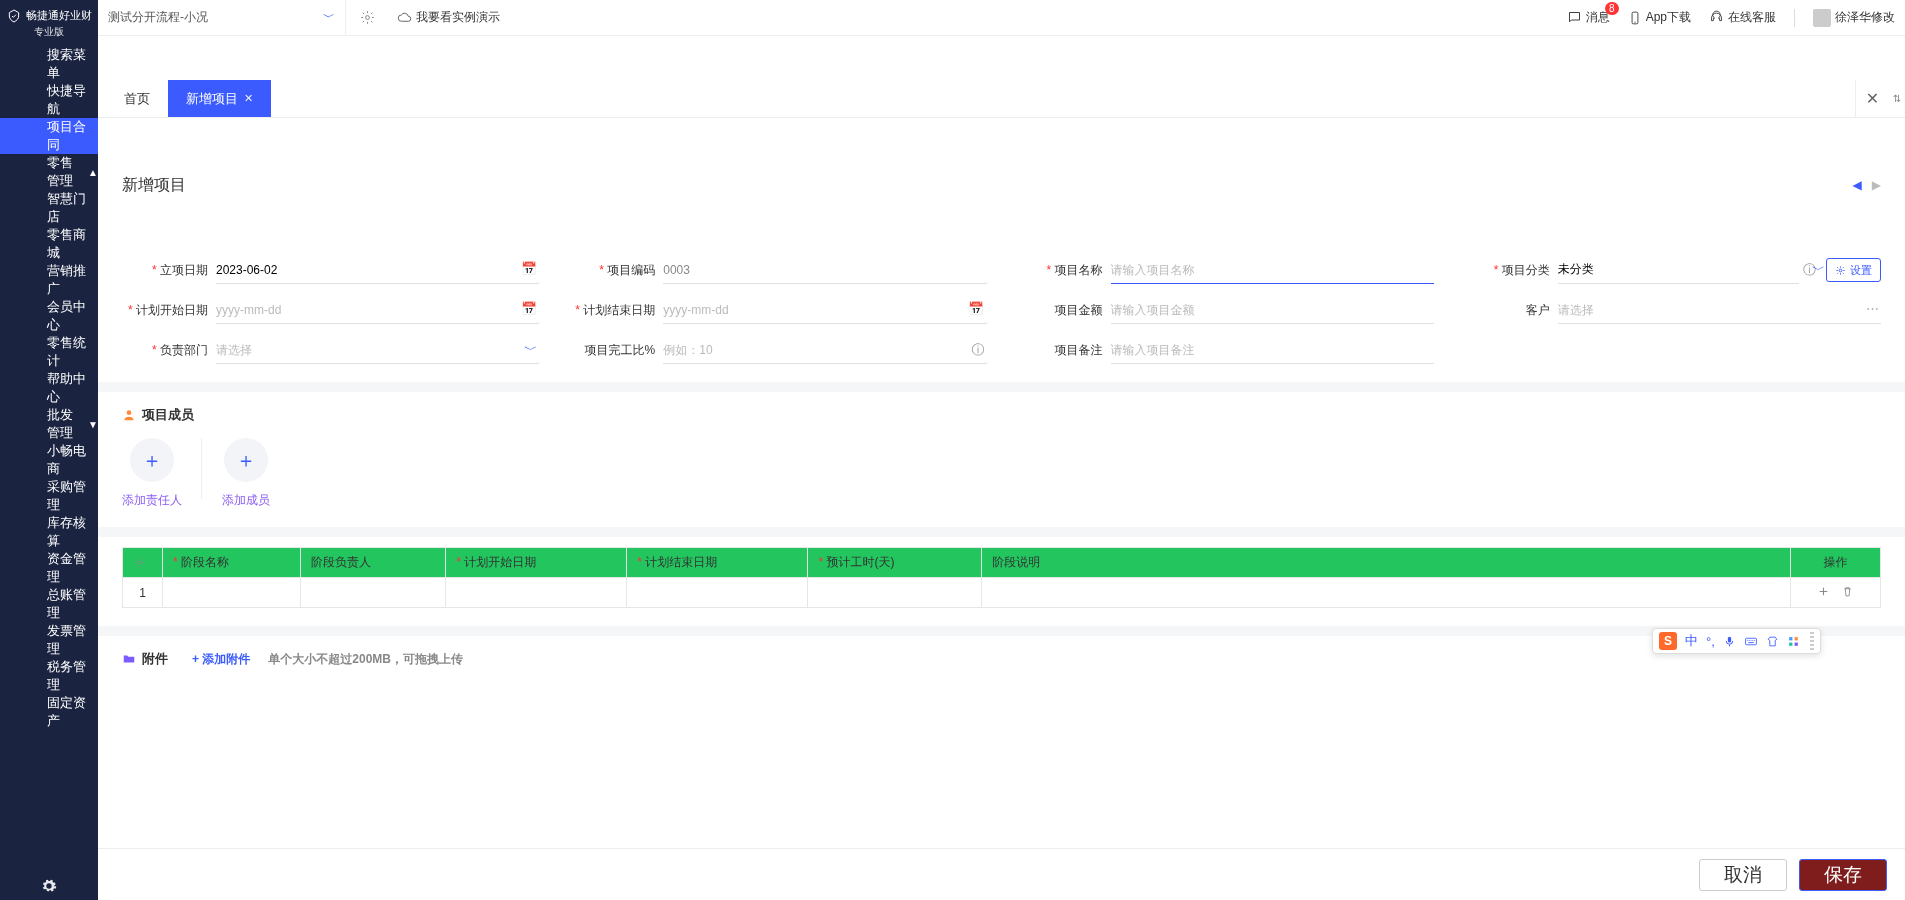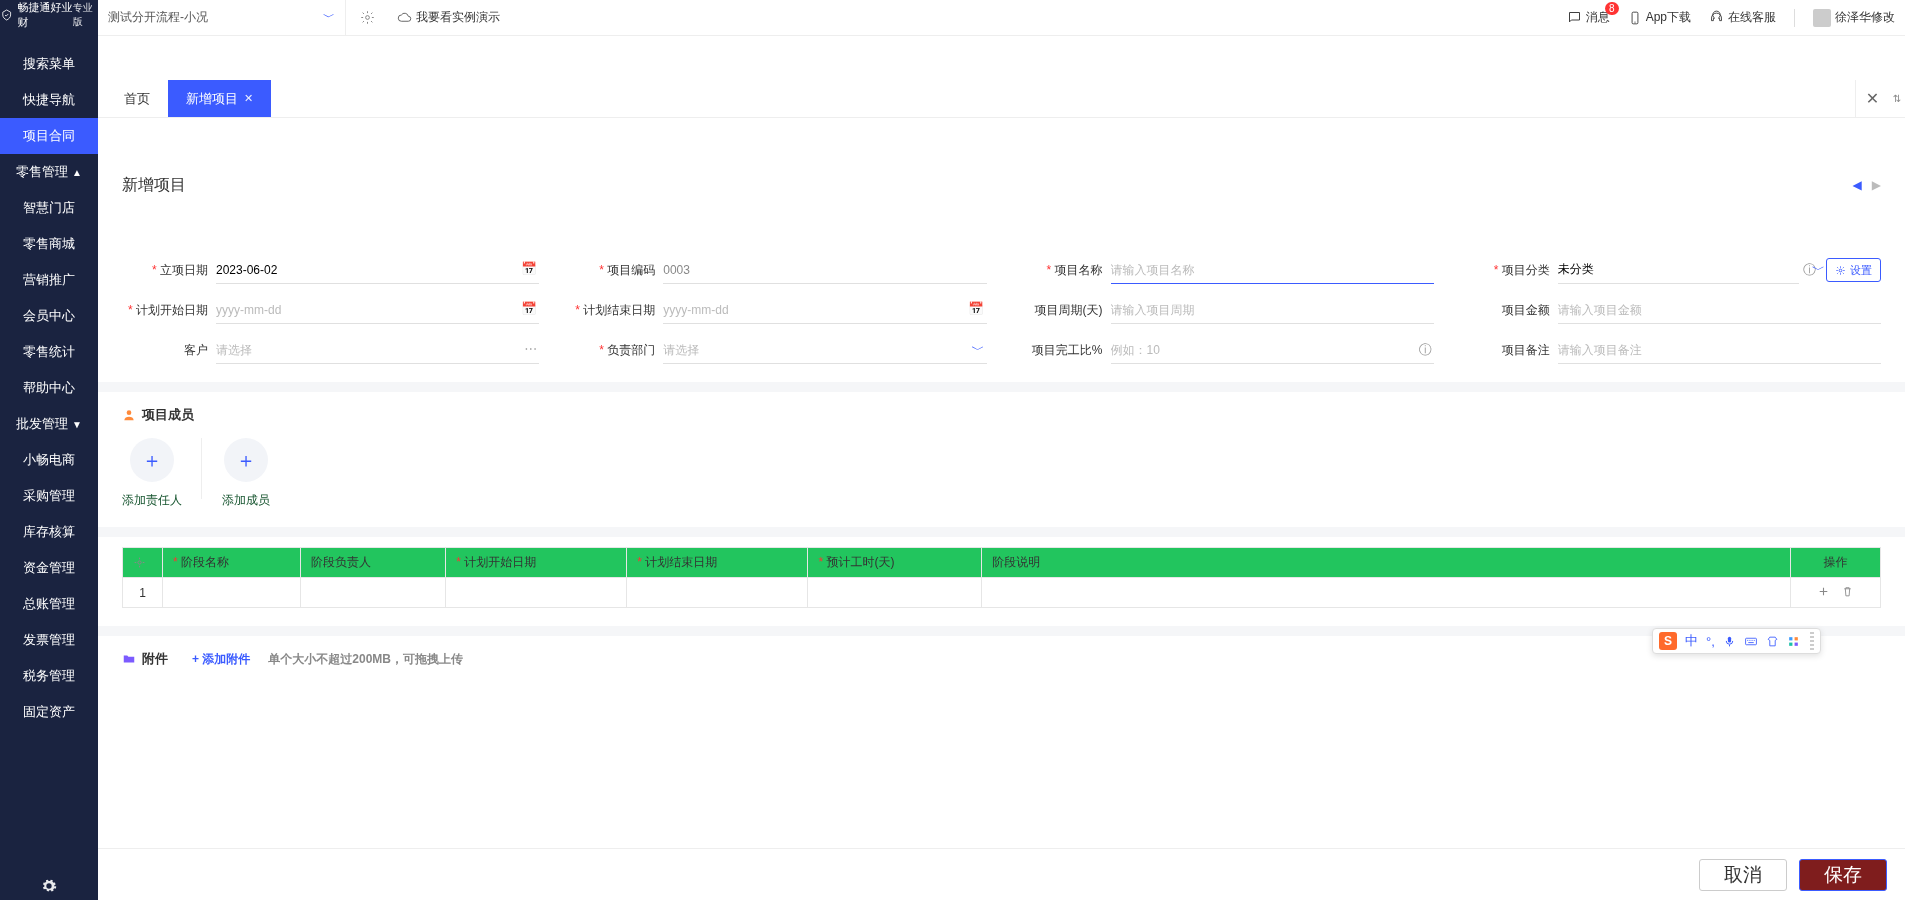--- a/index.html
+++ b/index.html
@@ -1,26 +1,26 @@
 <!DOCTYPE html>
 <html><head>
 <meta charset="utf-8">
 <style>
   * { box-sizing: border-box; margin: 0; padding: 0; }
   body { font-family: "Microsoft YaHei", "PingFang SC", sans-serif; font-size: 12px; color: #333; background: #fff; overflow: hidden; }
   .app { display: flex; width: 1905px; height: 900px; }
 
   
   .sidebar { width: 98px; background: #1a2340; color: #fff; display: flex; flex-direction: column; position: relative; }
-  .logo-block { height: 46px; display: flex; flex-direction: row; align-items: flex-start; justify-content: center; font-size: 11px; }
+  .logo-block { height: 46px; display: flex; flex-direction: column; align-items: center; justify-content: center; font-size: 11px; }
   .logo-block .row1 { display: flex; align-items: center; gap: 4px; }
   .logo-block svg { width: 16px; height: 16px; }
   .logo-block .sub { font-size: 10px; opacity: .85; margin-top: 1px; }
   .nav { flex: 1; overflow: hidden; }
-  .nav .item { height: 36px; display: flex; align-items: center; justify-content: center; font-size: 13px; cursor: pointer; position: relative; }
+  .nav .item { height: 36px; display: flex; align-items: center; font-size: 13px; cursor: pointer; position: relative; padding-left: 47px; }
   .nav .item.active { background: #3b5bff; }
   .nav .item .caret { font-size: 10px; margin-left: 4px; }
   .sidebar .gear { position: absolute; bottom: 6px; left: 0; right: 0; display: flex; justify-content: center; }
 
   
   .main { flex: 1; display: flex; flex-direction: column; min-width: 0; gap: 44px; }
 
   
   .topbar { height: 36px; border-bottom: 1px solid #eee; display: flex; align-items: center; padding: 0 10px; gap: 14px; }
   .workflow { display: flex; align-items: center; gap: 8px; color: #555; font-size: 12px; width: 238px; border-right: 1px solid #eee; height: 100%; }
@@ -71,21 +71,21 @@
 
   
   .settings-btn { margin-left:10px; height:24px; padding:8px 8px; border:1px solid #3b5bff; color:#3b5bff; border-radius:3px; background:#fff; font-size:11px; display:inline-flex; align-items:center; gap:4px; cursor:pointer; }
   .help-ic { color:#999; font-size:13px; margin-left:4px; }
 
   
   .members { display:flex; gap:40px; margin-top:4px; }
   .member-col { display:flex; flex-direction:column; align-items:center; gap:10px; position:relative; }
   .member-col.divider::after { content:""; position:absolute; right:-20px; top:0; bottom:10px; width:1px; background:#eee; }
   .add-circle { width:44px; height:44px; border-radius:50%; background:#f2f4f8; display:flex; align-items:center; justify-content:center; color:#3b5bff; font-size:20px; cursor:pointer; }
-  .member-col .cap { font-size:12px; color:#14532d; }
+  .member-col .cap { font-size:12px; color:#8b5cf6; }
 
   
   .clear-link { display:inline-flex; align-items:center; gap:4px; color:#555; font-size:12px; cursor:pointer; margin-left:8px; }
   .stage-table { width:100%; border:1px solid #e6e6e6; border-collapse:collapse; margin-top:6px; }
   .stage-table th, .stage-table td { border:1px solid #e6e6e6; height:30px; font-size:12px; text-align:left; padding:0 10px; }
   .stage-table thead th { background:#22c55e; font-weight:500; }
   .stage-table .th-req::before { content:"* "; color:#f33; }
   .stage-table .center { text-align:center; }
   .stage-table .op-col { width:90px; }
   .stage-table .gear-cell { width:40px; }
@@ -304,24 +304,20 @@
               <input class="input" placeholder="yyyy-mm-dd" style="">
               <span class="ic-r">📅</span>
             </div>
           </div>
           <div class="field">
             <span class="label req">计划结束日期</span>
             <div class="control">
               <input class="input" placeholder="yyyy-mm-dd" style="">
               <span class="ic-r">📅</span>
             </div>
-          </div>
-          <div class="field">
-            <span class="label">项目周期(天)</span>
-            <div class="control"><input class="input" placeholder="请输入项目周期" style=""></div>
           </div>
           <div class="field">
             <span class="label">项目金额</span>
             <div class="control"><input class="input" placeholder="请输入项目金额" style=""></div>
           </div>
 
           <div class="field">
             <span class="label">客户</span>
             <div class="control">
               <input class="input" placeholder="请选择" style="">

